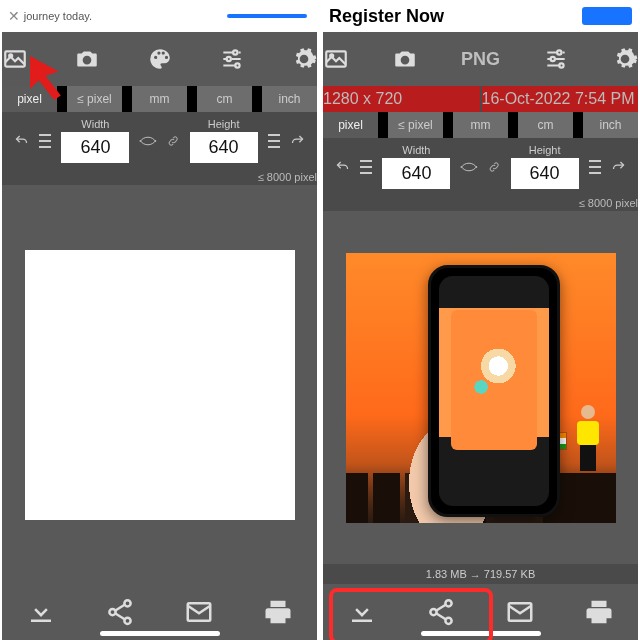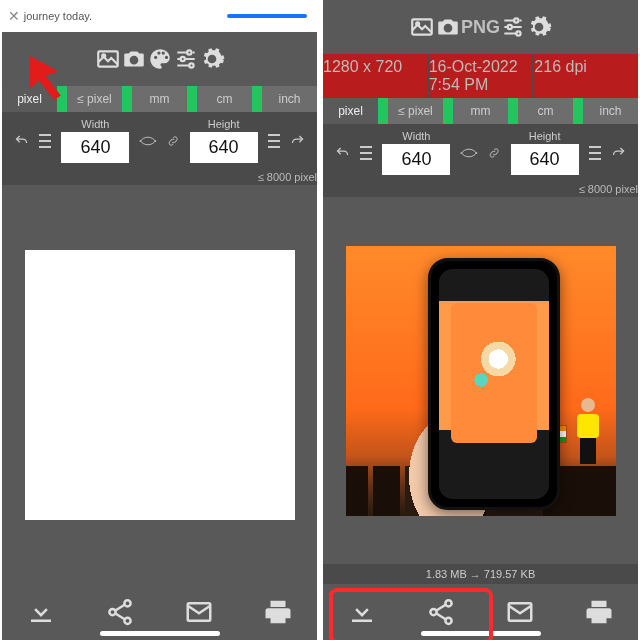--- a/index.html
+++ b/index.html
@@ -1,26 +1,26 @@
 <!DOCTYPE html>
 <html><head>
 <meta charset="utf-8">
 <style>
 html,body{margin:0;padding:0;background:#fff;font-family:-apple-system,Helvetica,Arial,sans-serif}
 .stage{width:640px;height:640px;position:relative;display:flex;gap:6px;box-sizing:border-box;padding:0 2px}
 .phone{flex:1;background:#4a4a4a;display:flex;flex-direction:column;position:relative;overflow:hidden}
 .topbanner{background:#fff;height:32px;display:flex;align-items:center;justify-content:space-between;padding:0 6px;font-size:11px;color:#555}
 .bluebar{height:4px;background:#1873ff;margin:0 4px;border-radius:2px;width:80px}
 .bluebar2{height:18px;background:#1873ff;border-radius:3px;width:50px}
-.tabbar{background:#595959;display:flex;justify-content:center;align-items:center;height:54px}
+.tabbar{background:#595959;display:flex;justify-content:space-between;align-items:center;height:54px}
 .tabbar .icon{color:#ddd;width:26px;height:26px;display:flex;align-items:center;justify-content:center}
 .tabbar .fmt{color:#bfbfbf;font-size:18px;font-weight:600}
 .metarow{display:flex;gap:2px;background:#4a4a4a}
 .metarow .cell{flex:1;background:#b91c1c;color:#bbb;font-size:16px;text-align:left;padding:4px 0}
-.units{display:flex;gap:10px;background:#22c55e}
+.units{display:flex;gap:10px;background:#000000}
 .units .u{flex:1;background:#6d6d6d;color:#ccc;font-size:12px;text-align:center;padding:6px 0}
 .units .u.sel{background:#5a5a5a;color:#eee}
 .sizebar{display:flex;align-items:center;justify-content:center;gap:10px;padding:6px 12px}
 .curved{width:22px;height:22px;color:#ccc}
 .hamb{width:18px;height:14px;display:flex;flex-direction:column;justify-content:space-between}
 .hamb span{height:2px;background:#ccc;display:block}
 .wh{display:flex;flex-direction:column;align-items:center;gap:2px}
 .wh .lab{color:#ccc;font-size:11px}
 .wh .val{background:#fff;color:#111;border-radius:0;width:68px;text-align:center;font-size:18px;padding:5px 0;font-weight:500}
 .link{width:18px;height:18px;color:#aaa}
@@ -175,20 +175,25 @@
           </svg>
         </span>
     <div class="homehandle"></div>
   </div>
   <svg class="redarrow" viewBox="0 0 40 40">
         <polygon points="0,0 26,14 14,18 28,36 22,40 8,22 0,30" fill="#e21b1b"></polygon>
       </svg>
  </div>
 
  <div class="phone">
+  <div class="topbanner">
+    <span class="regbold">Register Now</span>
+    <span style="flex:1"></span>
+        <span class="bluebar2"></span>
+  </div>
   <div class="tabbar">
     <span class="icon">
           <svg viewBox="0 0 24 24" fill="none" stroke="currentColor" stroke-width="2">
             <rect x="3" y="5" width="18" height="14" rx="1"></rect>
             <path d="M3 15l5-5 4 4 3-3 6 6"></path>
             <circle cx="8" cy="9" r="1.4" fill="currentColor"></circle>
           </svg>
         </span>
     <span class="icon">
           <svg viewBox="0 0 24 24" fill="currentColor">
@@ -206,21 +211,20 @@
         </span>
     <span class="icon">
           <svg viewBox="0 0 24 24" fill="currentColor">
             <path d="M12 8a4 4 0 100 8 4 4 0 000-8zm9 4l2 1-1 3-2-.5a8 8 0 01-1.6 1.6l.5 2-3 1-1-2a8 8 0 01-2.3 0l-1 2-3-1 .5-2A8 8 0 017.5 16L5.5 16.5l-1-3 2-1a8 8 0 010-2.3l-2-1 1-3 2 .5A8 8 0 019 5l-.5-2 3-1 1 2a8 8 0 012.3 0l1-2 3 1-.5 2A8 8 0 0120.5 9l2-.5 1 3-2 1a8 8 0 010 2.3z"></path>
           </svg>
         </span>
   </div>
   <div class="metarow">
     <div class="cell">1280 x 720</div>
     <div class="cell">16-Oct-2022 7:54 PM</div>
-    <div class="cell">216 dpi</div>
   </div>
   <div class="units">
     <div class="u sel">pixel</div>
     <div class="u">≤ pixel</div>
     <div class="u">mm</div>
     <div class="u">cm</div>
     <div class="u">inch</div>
   </div>
   <div class="sizebar">
     <span class="curved">

